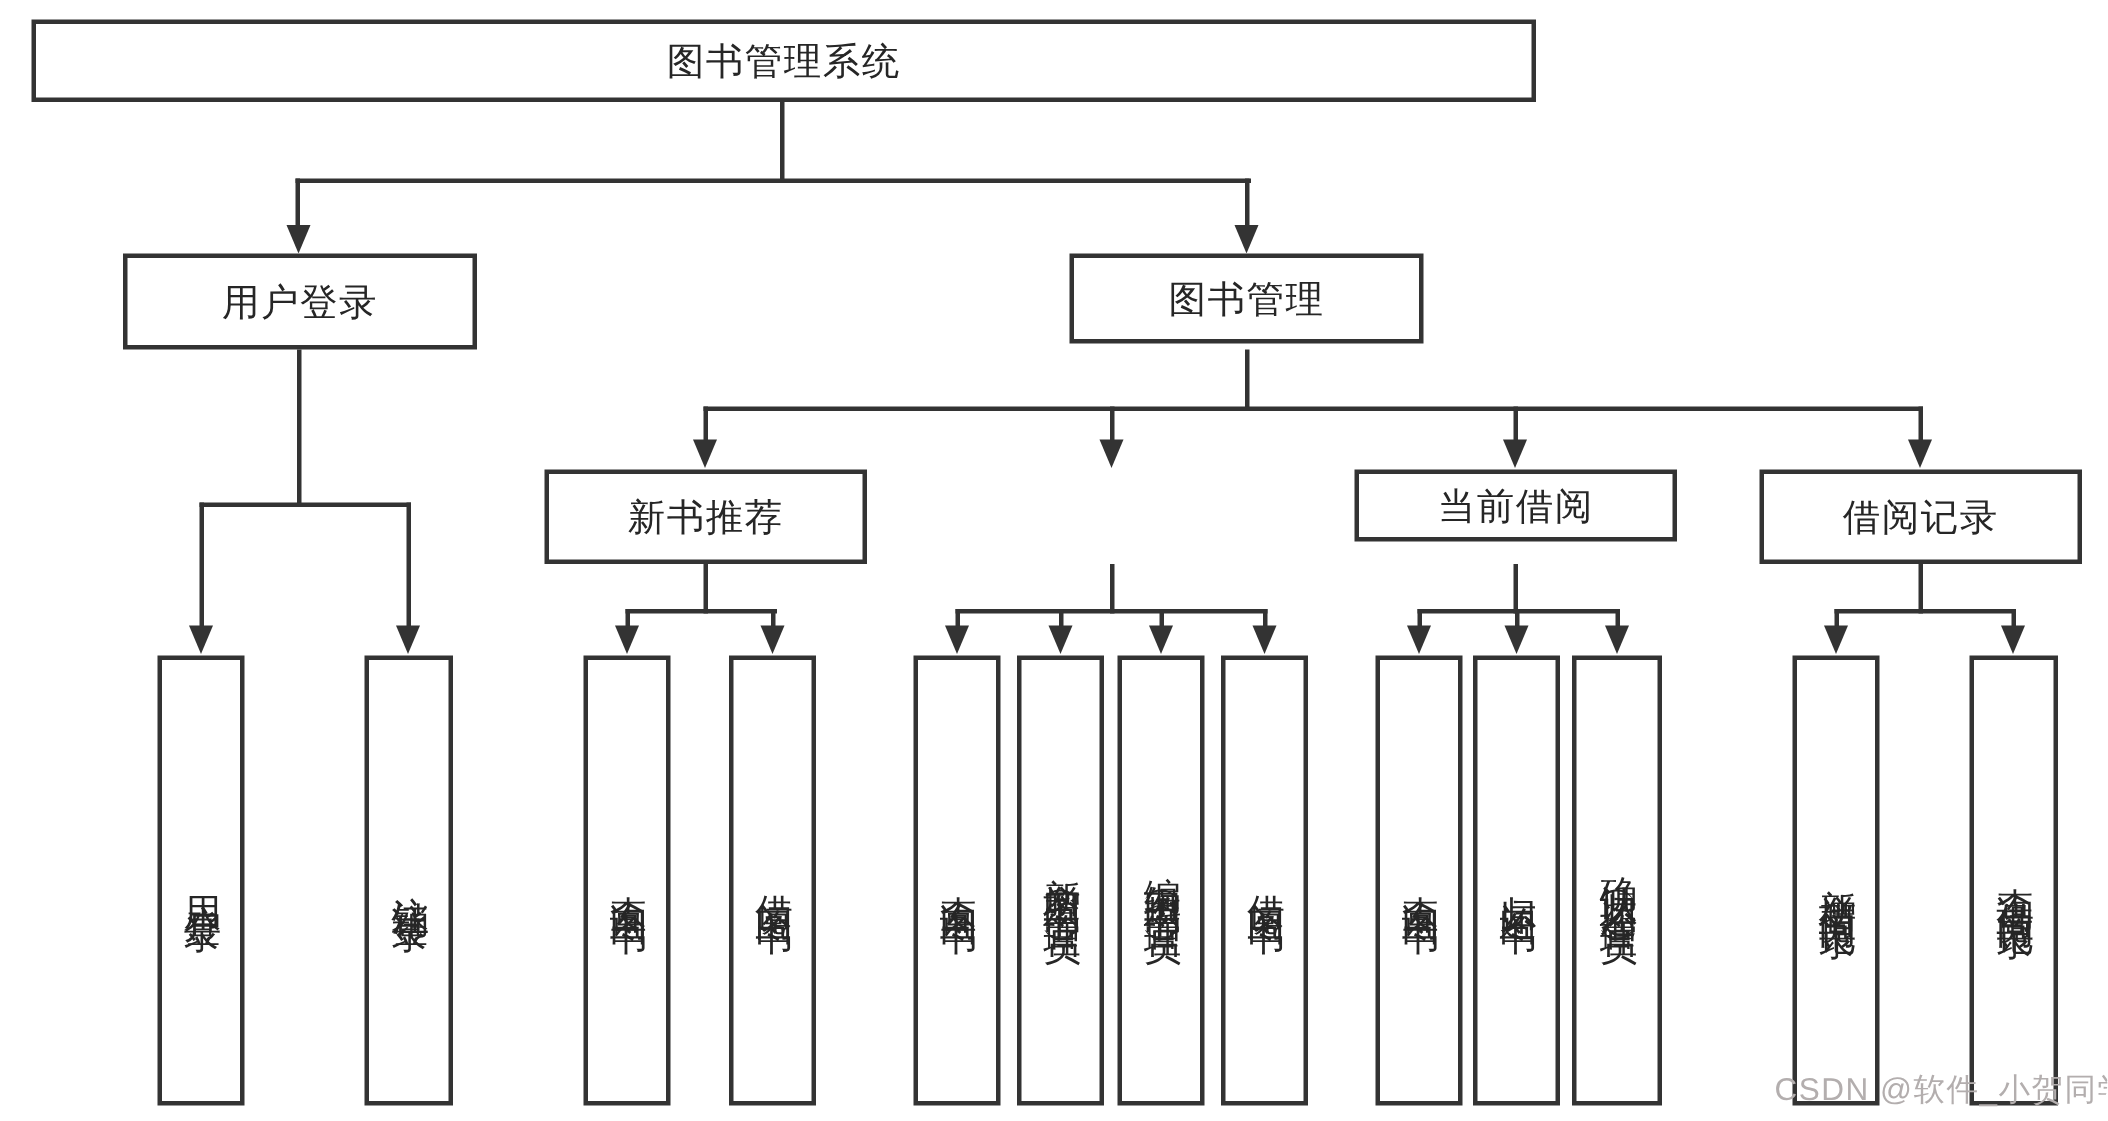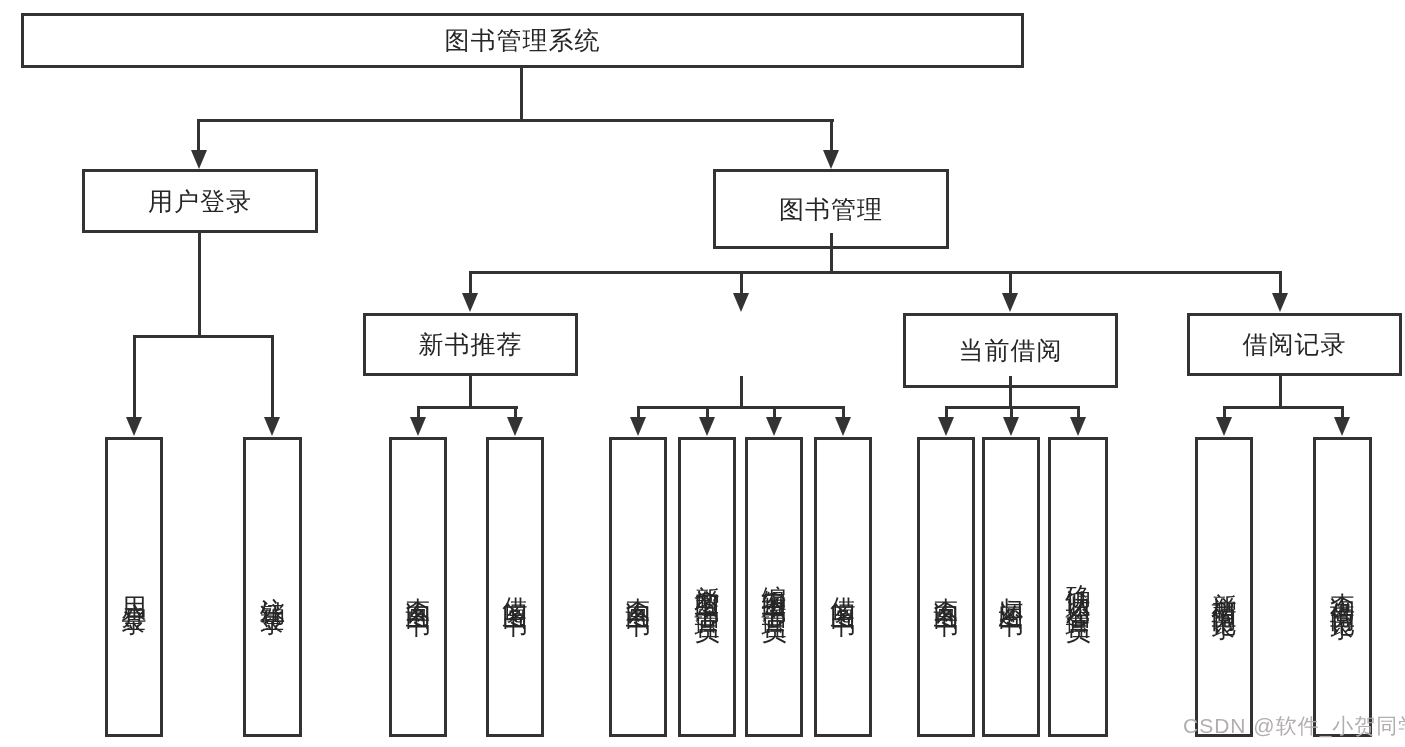--- a/index.html
+++ b/index.html
@@ -75,21 +75,21 @@
   <div class="vline" style="left:520px; top:68px; height:54px;"></div>
   <div class="hline" style="left:197px; top:119px; width:637px;"></div>
   <div class="vline" style="left:197px; top:119px; height:33px;"></div>
   <div class="arrowhead" style="left:191px; top:150px;"></div>
   <div class="vline" style="left:830px; top:119px; height:33px;"></div>
   <div class="arrowhead" style="left:823px; top:150px;"></div>
 
   <div class="box" style="left:82px; top:169px; width:236px; height:64px;">
     <span>用户登录</span>
   </div>
-  <div class="box" style="left:713px; top:169px; width:236px; height:80px;font-family:Liberation Mono, monospace;">
+  <div class="box" style="left:713px; top:169px; width:236px; height:60px;font-family:Liberation Mono, monospace;">
     <span>图书管理</span>
   </div>
 
   <div class="vline" style="left:198px; top:233px; height:105px;"></div>
   <div class="hline" style="left:133px; top:335px; width:141px;"></div>
   <div class="vline" style="left:133px; top:335px; height:84px;"></div>
   <div class="arrowhead" style="left:126px; top:417px;"></div>
   <div class="vline" style="left:271px; top:335px; height:84px;"></div>
   <div class="arrowhead" style="left:264px; top:417px;"></div>
 
@@ -100,24 +100,24 @@
   <div class="vline" style="left:740px; top:271px; height:24px;"></div>
   <div class="arrowhead" style="left:733px; top:293px;"></div>
   <div class="vline" style="left:1009px; top:271px; height:24px;"></div>
   <div class="arrowhead" style="left:1002px; top:293px;"></div>
   <div class="vline" style="left:1279px; top:271px; height:24px;"></div>
   <div class="arrowhead" style="left:1272px; top:293px;"></div>
 
   <div class="box" style="left:363px; top:313px; width:215px; height:63px;">
     <span>新书推荐</span>
   </div>
-  <div class="box" style="left:903px; top:313px; width:215px; height:75px;">
+  <div class="box" style="left:903px; top:313px; width:215px; height:48px;">
     <span>当前借阅</span>
   </div>
-  <div class="box" style="left:1173px; top:313px; width:215px; height:63px;margin-left:14px;">
+  <div class="box" style="left:1173px; top:313px; width:215px; height:63px;">
     <span>借阅记录</span>
   </div>
 
   <div class="vline" style="left:469px; top:376px; height:33px;"></div>
   <div class="hline" style="left:417px; top:406px; width:101px;"></div>
   <div class="vline" style="left:417px; top:406px; height:14px;"></div>
   <div class="arrowhead" style="left:410px; top:417px;"></div>
   <div class="vline" style="left:514px; top:406px; height:14px;"></div>
   <div class="arrowhead" style="left:507px; top:417px;"></div>
 

